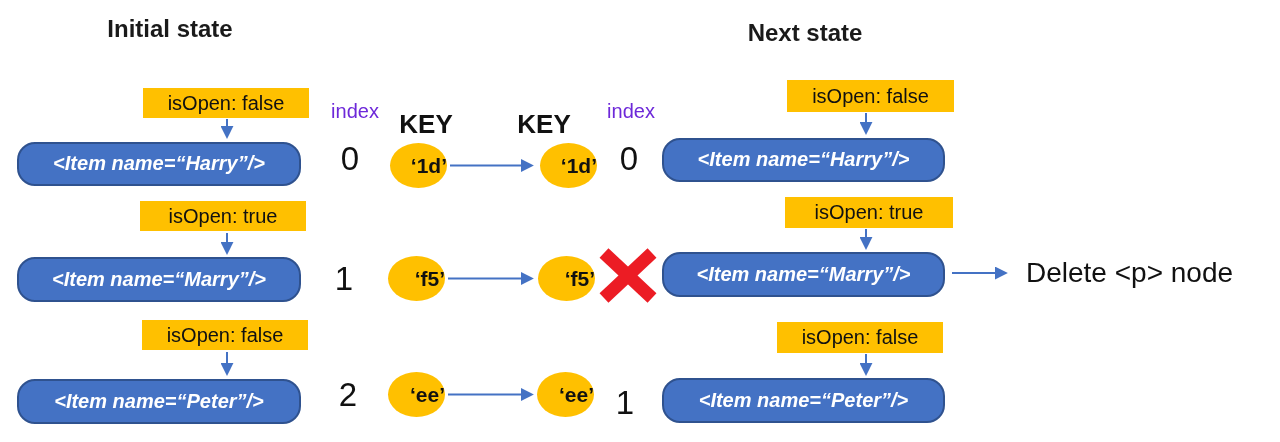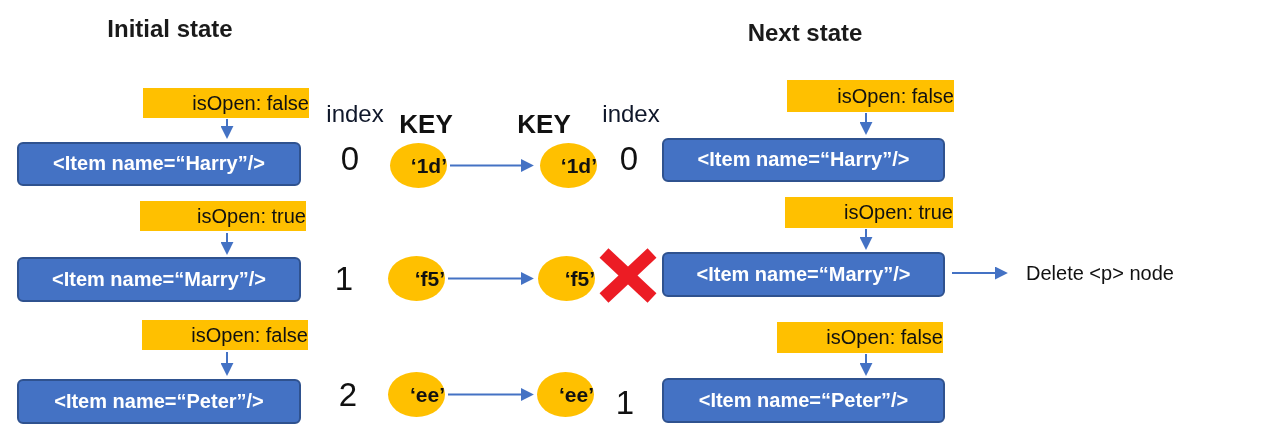--- a/index.html
+++ b/index.html
@@ -16,37 +16,38 @@
     font-size: 24px;
     font-weight: 700;
     color: #1a1a1a;
     text-align: center;
     white-space: nowrap;
   }
   .state-box {
     background: var(--state-box, #FFC000);
     color: #111;
     font-size: 20px;
-    text-align: right;
+    text-align: center;
     white-space: nowrap;
   }
   .item-box {
     background: var(--item-box-fill, #4472C4);
     border: 2.5px solid var(--item-box-border, #2F528F);
-    border-radius: 6px;
+    border-radius: 18px;
     color: #ffffff;
     font-weight: 700;
     font-size: 20px;
     text-align: center;
     white-space: nowrap;
     box-sizing: border-box;
+    font-style: italic;
   }
   .col-label {
-    font-size: 24px;
-    color: #0f172a;
+    font-size: 20px;
+    color: #6d28d9;
     text-align: center;
     white-space: nowrap;
   }
   .key-label {
     font-size: 26px;
     font-weight: 700;
     color: #111;
     text-align: center;
     white-space: nowrap;
     margin-top: 15px;
@@ -62,21 +63,21 @@
     line-height: 45px;
     white-space: nowrap;
   }
   .idx {
     font-size: 33px;
     color: #111;
     text-align: center;
     white-space: nowrap;
   }
   .note {
-    font-size: 20px;
+    font-size: 28px;
     color: #111;
     white-space: nowrap;
   }
   .arrows-layer { position:absolute; left:0; top:0; width:1280px; height:442px; }
   .arrow-line { stroke: var(--arrow, #4472C4); stroke-width: 2; fill: none; }
   .arrowhead-fill { fill: var(--arrow, #4472C4); }
   .x-line { stroke: var(--delete-x, #EC1C24); stroke-width: 13; fill: none; }
 </style>
 </head>
 <body>

